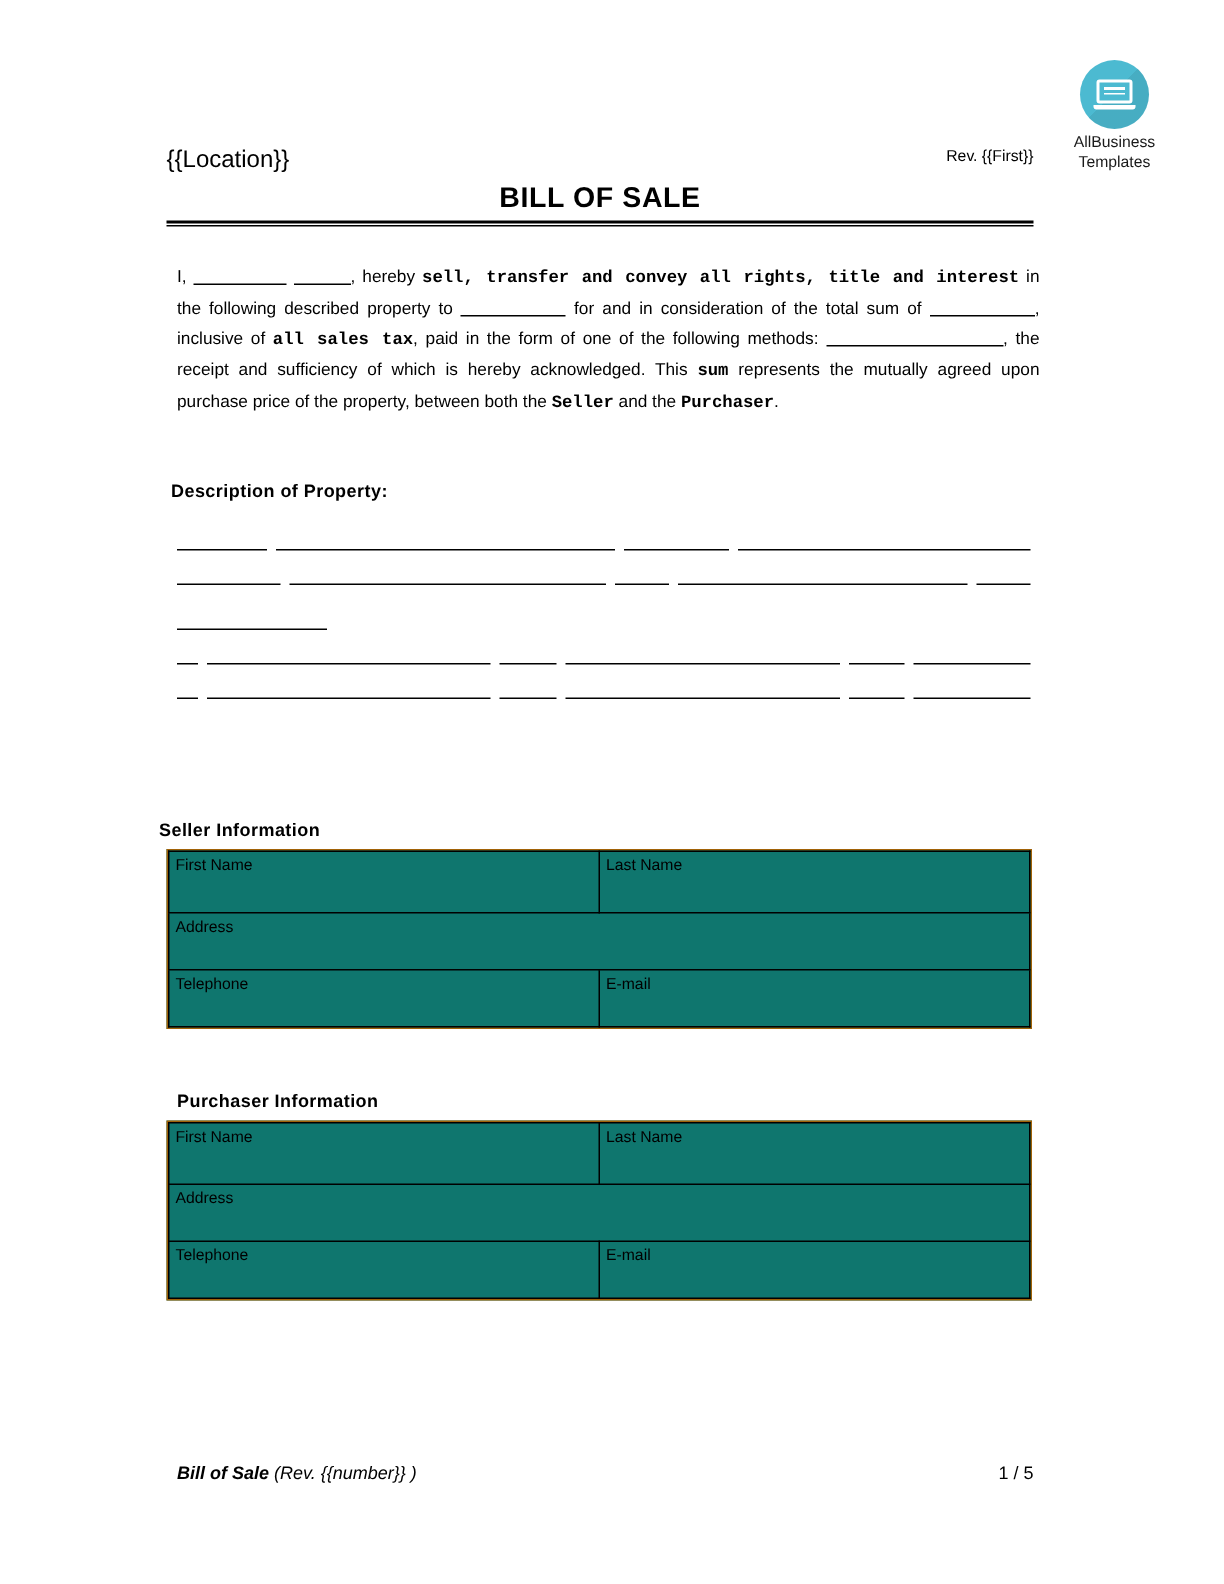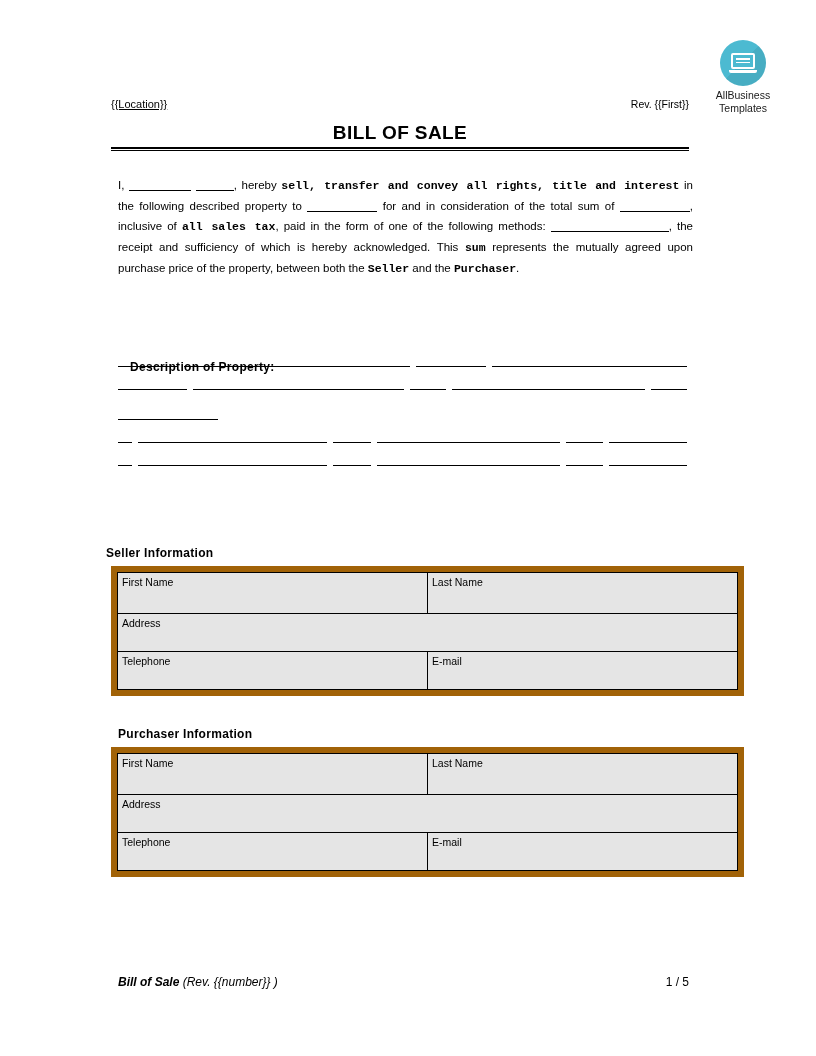--- a/index.html
+++ b/index.html
@@ -84,22 +84,21 @@
     color: #1a1a1a;
     margin-top: 3px;
     font-family: "Liberation Sans", sans-serif;
   }
 
   
   .hdr-left {
     position: absolute;
     left: 111px;
     top: 98px;
-    font-size: 11px;
-    text-decoration: underline;
+    font-size: 16px;
   }
   .hdr-right {
     position: absolute;
     right: 127px;
     top: 98px;
     font-size: 10.5px;
     text-align: right;
   }
 
   
@@ -146,21 +145,21 @@
   .ul.w70  { width: 70px; }
   .ul.w118 { width: 118px; }
 
   
   .section-head {
     position: absolute;
     font-size: 12px;
     font-weight: bold;
     letter-spacing: 0.3px;
   }
-  #desc-head { left: 130px; top: 320px; margin-top: 40px; }
+  #desc-head { left: 114px; top: 320px; }
 
   .blank-rows {
     position: absolute;
     left: 118px;
     top: 344px;
     width: 575px;
   }
   .blank-row {
     height: 23px;
     display: flex;
@@ -186,25 +185,25 @@
     vertical-align: -2px;
   }
 
   
   #seller-head { left: 106px; top: 546px; }
   #purchaser-head { left: 118px; top: 727px; }
 
   .info-table {
     position: absolute;
     left: 111px;
-    width: 633px;
-    border: 6px solid #a16207;
+    width: 577px;
+    border: 1px solid #a16207;
     border-collapse: collapse;
     box-sizing: border-box;
-    background: #e5e5e5;
+    background: #0f766e;
   }
   #seller-table { top: 566px; }
   #purchaser-table { top: 747px; }
 
   .info-table table {
     width: 100%;
     border-collapse: collapse;
     table-layout: fixed;
   }
   .info-table td {

